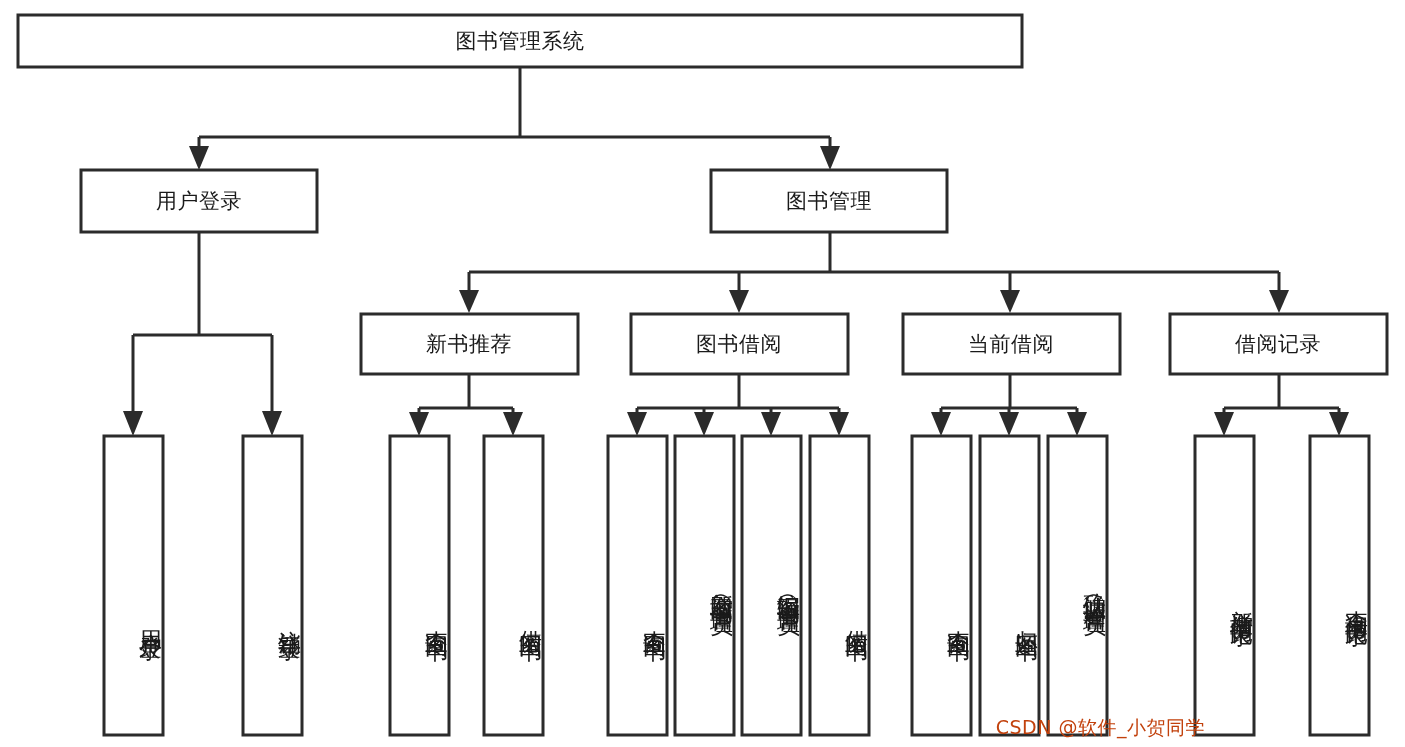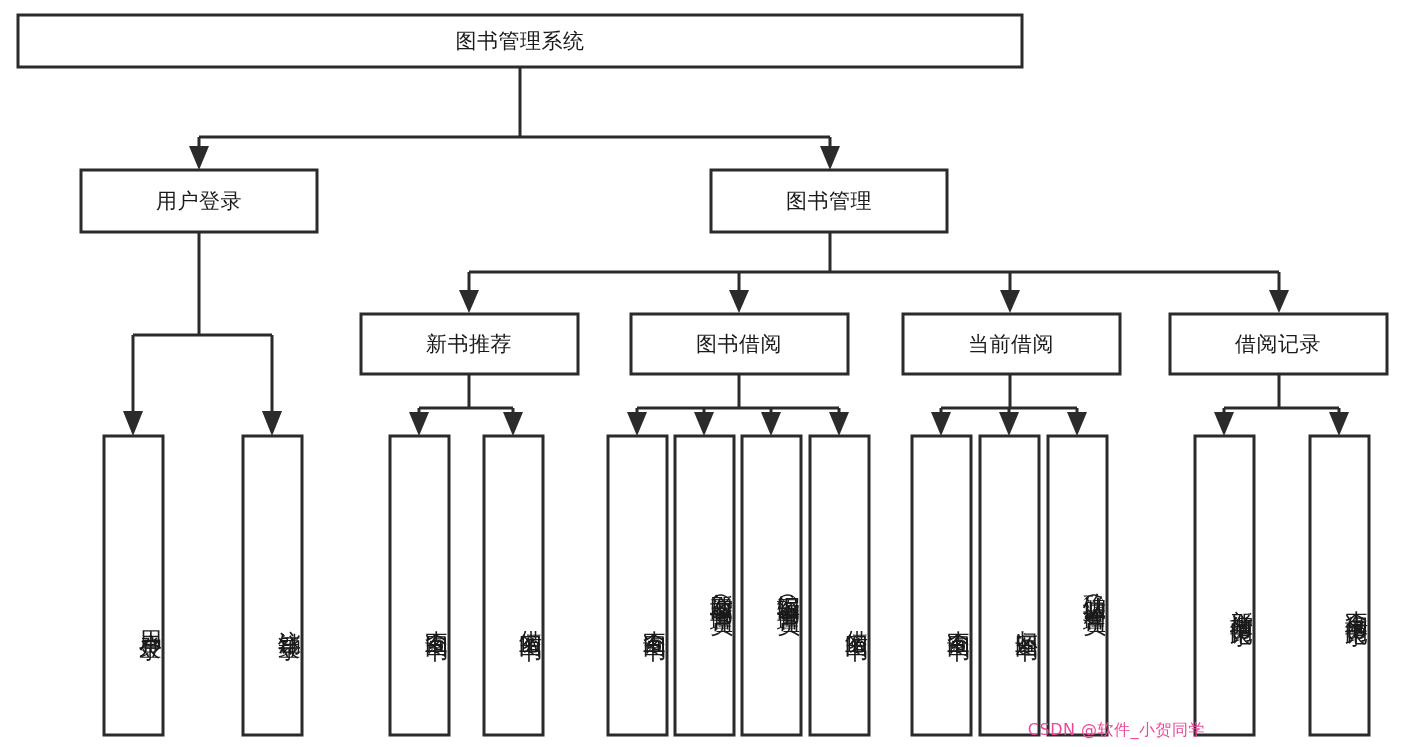--- a/index.html
+++ b/index.html
@@ -64,22 +64,22 @@
     pointer-events: none;
     display: flex;
     align-items: flex-start;
     justify-content: center;
   }
   .watermark {
     position: absolute;
     right: 8px;
     bottom: 6px;
     font-family: "DejaVu Sans", "Liberation Sans", sans-serif;
-    font-size: 16px;
-    color: #ec4899;
+    font-size: 19px;
+    color: #c2410c;
     letter-spacing: 0.5px;
     white-space: nowrap;
   }
 </style>
 </head>
 <body>
 
 <div id="diagram-root">
 
   <svg id="tree-svg" viewBox="0 0 1405 747" xmlns="http://www.w3.org/2000/svg">

